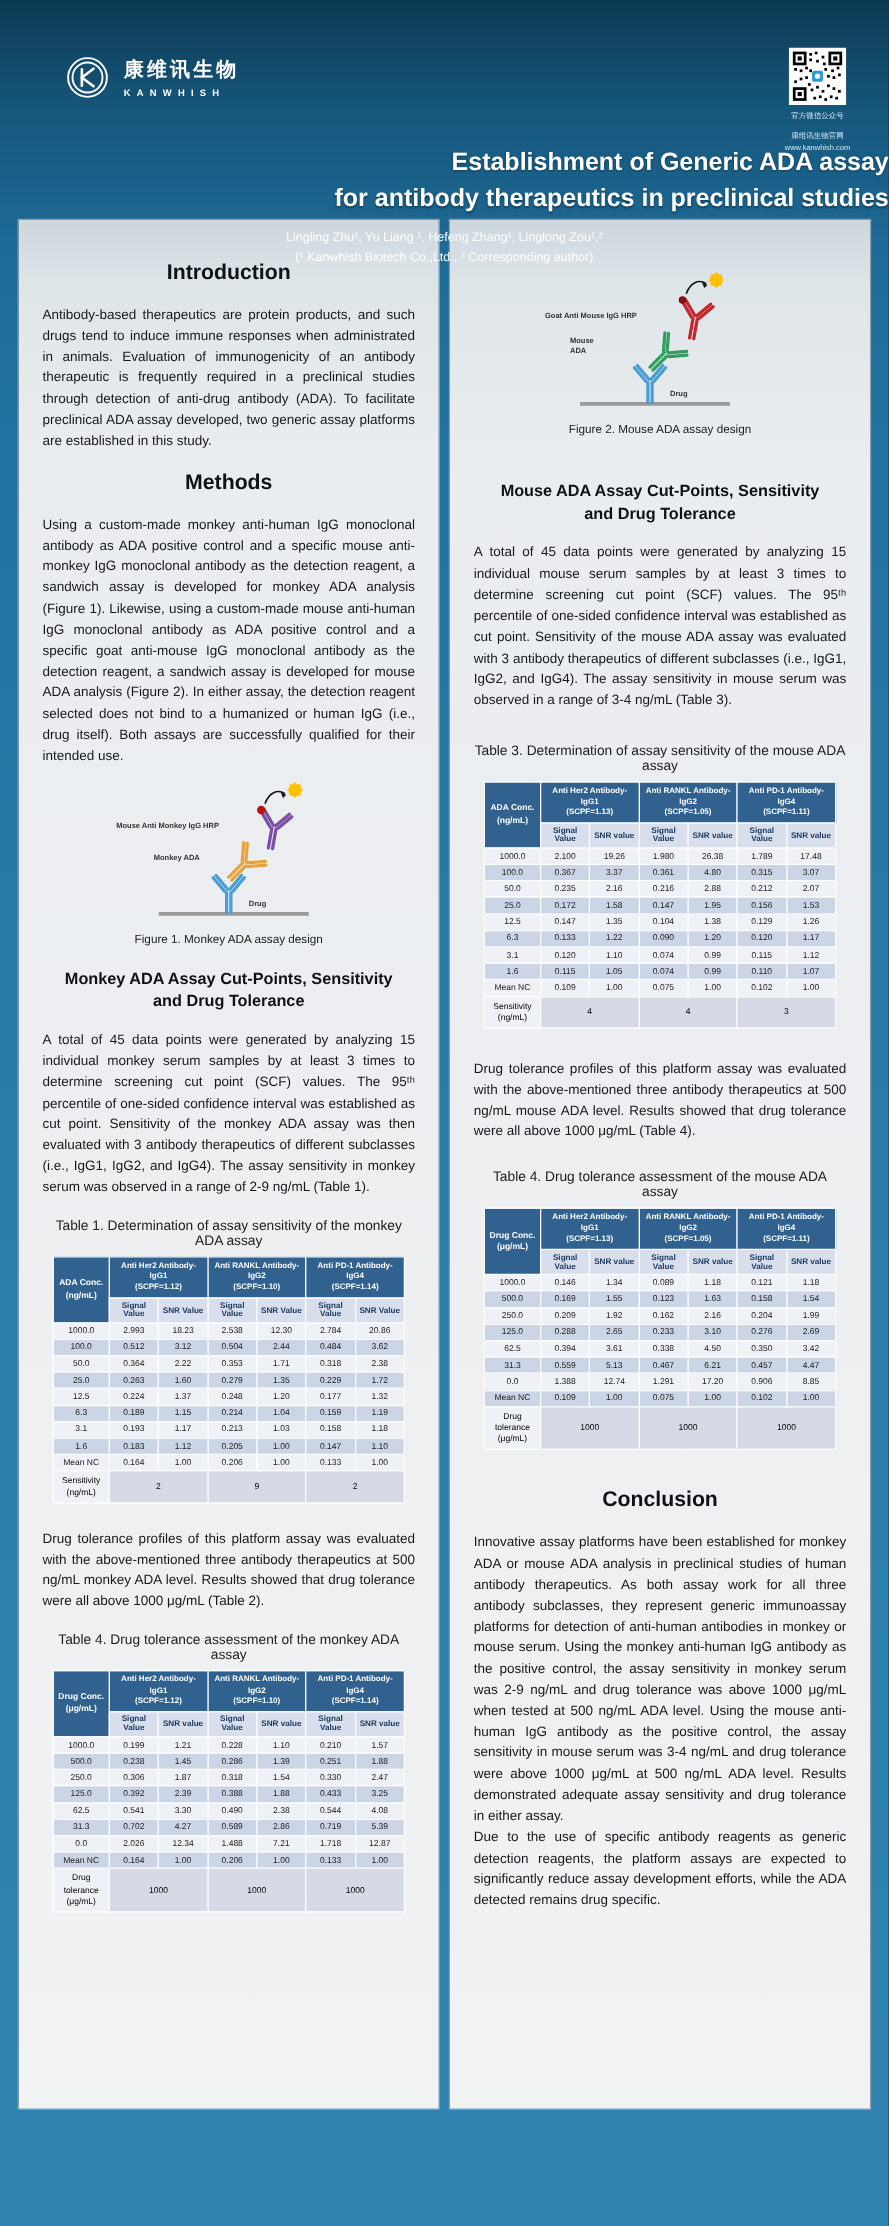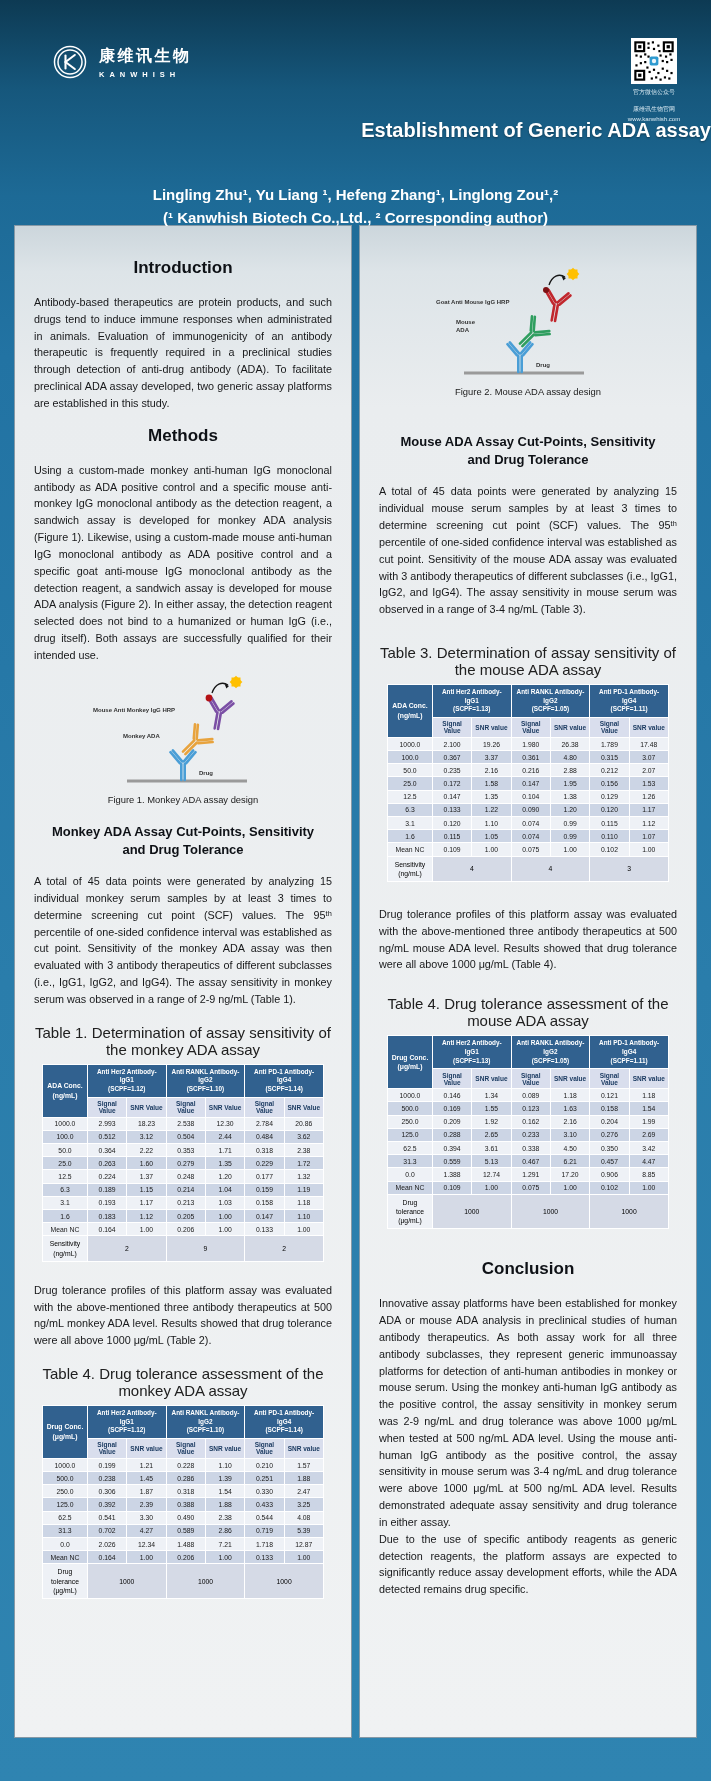--- a/index.html
+++ b/index.html
@@ -2,49 +2,49 @@
 <html><head>
 <meta charset="utf-8">
 <style>
   html,body { margin:0; padding:0; background:#0c354c; }
   #poster {
     position:relative; width:711px; height:1781px; overflow:hidden;
     font-family:"Liberation Sans", sans-serif;
     background:linear-gradient(180deg,#0d3a53 0%,#16577c 5%,#1d6a96 11%,#2273a3 20%,#2a7dab 55%,#2f84b1 100%);
   }
   
-  .header { position:relative; height:225px; color:#fff; }
+  .header { position:relative; height:175px; color:#fff; }
   .logo { position:absolute; left:50px; top:42px; display:flex; align-items:center; gap:9px; }
   .logo-mark { width:40px; height:40px; }
   .brand-cn { font-size:16px; font-weight:bold; letter-spacing:2.5px; }
   .brand-en { font-size:7.5px; letter-spacing:5px; margin-top:3px; font-weight:bold; }
   .qr-block { position:absolute; right:18px; top:38px; width:78px; text-align:center; }
   .qr-svg { width:46px; height:46px; display:block; margin:0 auto; }
   .qr-cap { font-size:6px; color:#d8e9f2; margin-top:4px; }
   .qr-cap2 { font-size:6px; color:#d8e9f2; margin-top:7px; line-height:1.7; }
   .title { position:absolute; top:116px; left:0; width:100%; text-align:right;
            font-size:20px; font-weight:bold; line-height:1.45; text-shadow:0 1px 2px rgba(0,0,0,.4); }
   .authors { position:absolute; top:183px; left:0; width:100%; text-align:center;
-             font-size:15px; font-weight:bold; line-height:1.55; }
+             font-size:10px; font-weight:normal; line-height:1.55; }
   
   .main { display:flex; gap:7px; padding:0 14px; height:1513px; }
   .panel { flex:1; box-sizing:border-box; overflow:hidden;
     background:linear-gradient(180deg,#ccd6dc 0%,#dde4e8 3%,#eaedef 12%,#f0f2f3 100%);
     border:1px solid #8699a6; padding:14px 19px; }
   h2.sec { font-size:17px; font-weight:bold; text-align:center; color:#0e1116; margin:14px 0 16px; }
   h3.sub { font-size:13px; font-weight:bold; text-align:center; color:#0e1116;
            margin:18px 0 14px; line-height:1.4; white-space:pre-line; }
   p.body { font-size:10.8px; line-height:1.56; text-align:justify; color:#17181a; margin:0 0 10px; }
   p.nogap { margin-bottom:0; }
   .figbox { text-align:center; margin:10px 0 2px; }
   .figbox2 { text-align:center; margin:26px 0 2px; }
   .figcap { font-size:9.4px; color:#202020; text-align:center; margin:2px 0 6px; }
   .fig-label { font-size:6px; font-weight:bold; fill:#333; }
   
-  .tcap { font-size:15px; color:#202020; text-align:center; margin:16px 0 6px; }
+  .tcap { font-size:11px; color:#202020; text-align:center; margin:16px 0 6px; }
   .tblpad { padding:0 8px; }
   table.dt { border-collapse:collapse; width:100%; font-size:6.8px; table-layout:fixed; }
   .dt th, .dt td { border:1px solid #fff; text-align:center; vertical-align:middle; padding:2px 1px; }
   .dt th.hg { background:#31618f; color:#fff; font-weight:bold; font-size:6.4px; line-height:1.35; padding:3px 2px; }
   .dt th.hc0 { background:#31618f; color:#fff; font-weight:bold; white-space:pre-line; font-size:6.8px; line-height:1.4; }
   .dt .gname, .dt .gscpf { display:block; }
   .dt tr.subh th { background:#d9deed; color:#17375e; font-weight:bold; padding:2.5px 1px; font-size:6.5px; }
   .dt tbody td { background:#eef1f6; color:#191919; padding:2.6px 1px; }
   .dt tbody tr:nth-child(even) td { background:#ccd5e5; }
   .dt tfoot td { background:#d5dae6; padding:3px 1px; font-size:6.8px; }
@@ -144,20 +144,21 @@
       </svg>
       <div class="qr-cap">官方微信公众号</div>
       <div class="qr-cap2">
         <div>康维讯生物官网</div>
         <div>www.kanwhish.com</div>
       </div>
     </div>
 
     <div class="title">
       <div>Establishment of Generic ADA assay</div>
+      <div>for antibody therapeutics in preclinical studies</div>
     </div>
     <div class="authors">
       <div>Lingling Zhu¹, Yu Liang ¹, Hefeng Zhang¹, Linglong Zou¹,²</div>
       <div>(¹ Kanwhish Biotech Co.,Ltd., ² Corresponding author)</div>
     </div>
   </div>
 
   <div class="main">
 
     <div class="panel">

